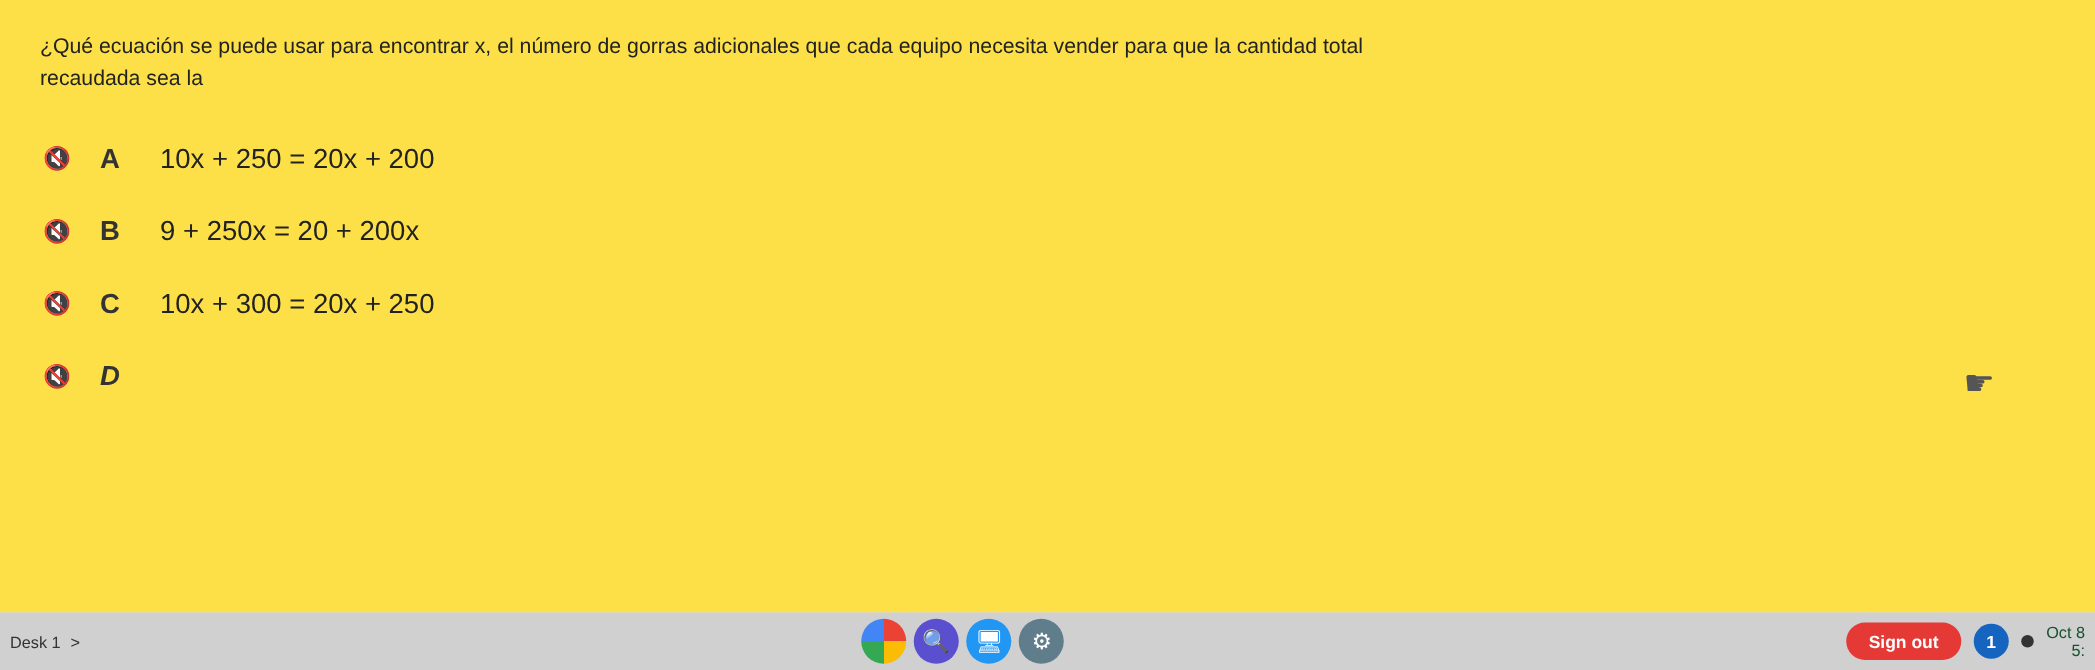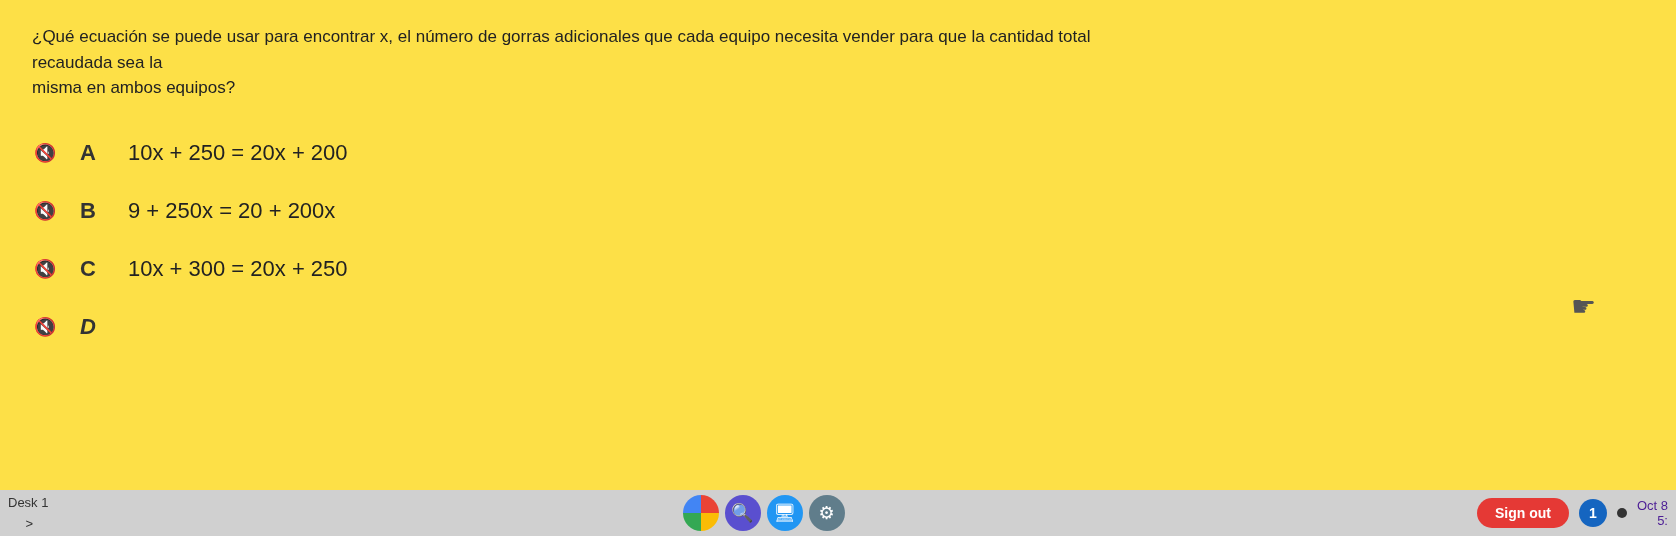--- a/index.html
+++ b/index.html
@@ -91,21 +91,20 @@
       display: flex;
       align-items: center;
       justify-content: space-between;
       padding: 0 8px;
     }
 
     .taskbar-left {
       display: flex;
       align-items: center;
       gap: 6px;
-      flex-direction: column;
     }
 
     .desk-label {
       font-size: 13px;
       color: #333;
       margin-right: 2px;
     }
 
     .desk-arrow {
       font-size: 13px;
@@ -177,35 +176,34 @@
 
     .dot-indicator {
       width: 10px;
       height: 10px;
       border-radius: 50%;
       background-color: #333;
     }
 
     .datetime-text {
       font-size: 13px;
-      color: #4c1d95;
+      color: #14532d;
       text-align: right;
     }
 
     .option-D .option-letter {
       font-style: italic;
     }
   </style>
 </head>
 <body>
 
 <div class="main-content">
   <div class="question-text">
     <span>¿Qué ecuación se puede usar para encontrar x, el número de gorras adicionales que cada equipo necesita vender para que la cantidad total recaudada sea la</span><br>
-    <span>misma en ambos equipos?</span>
   </div>
 
   <div class="options-container">
 
     <div class="option-row">
       <div class="audio-icon">🔇</div>
       <div class="option-letter">A</div>
       <div class="option-text">10x + 250 = 20x + 200</div>
     </div>
 

